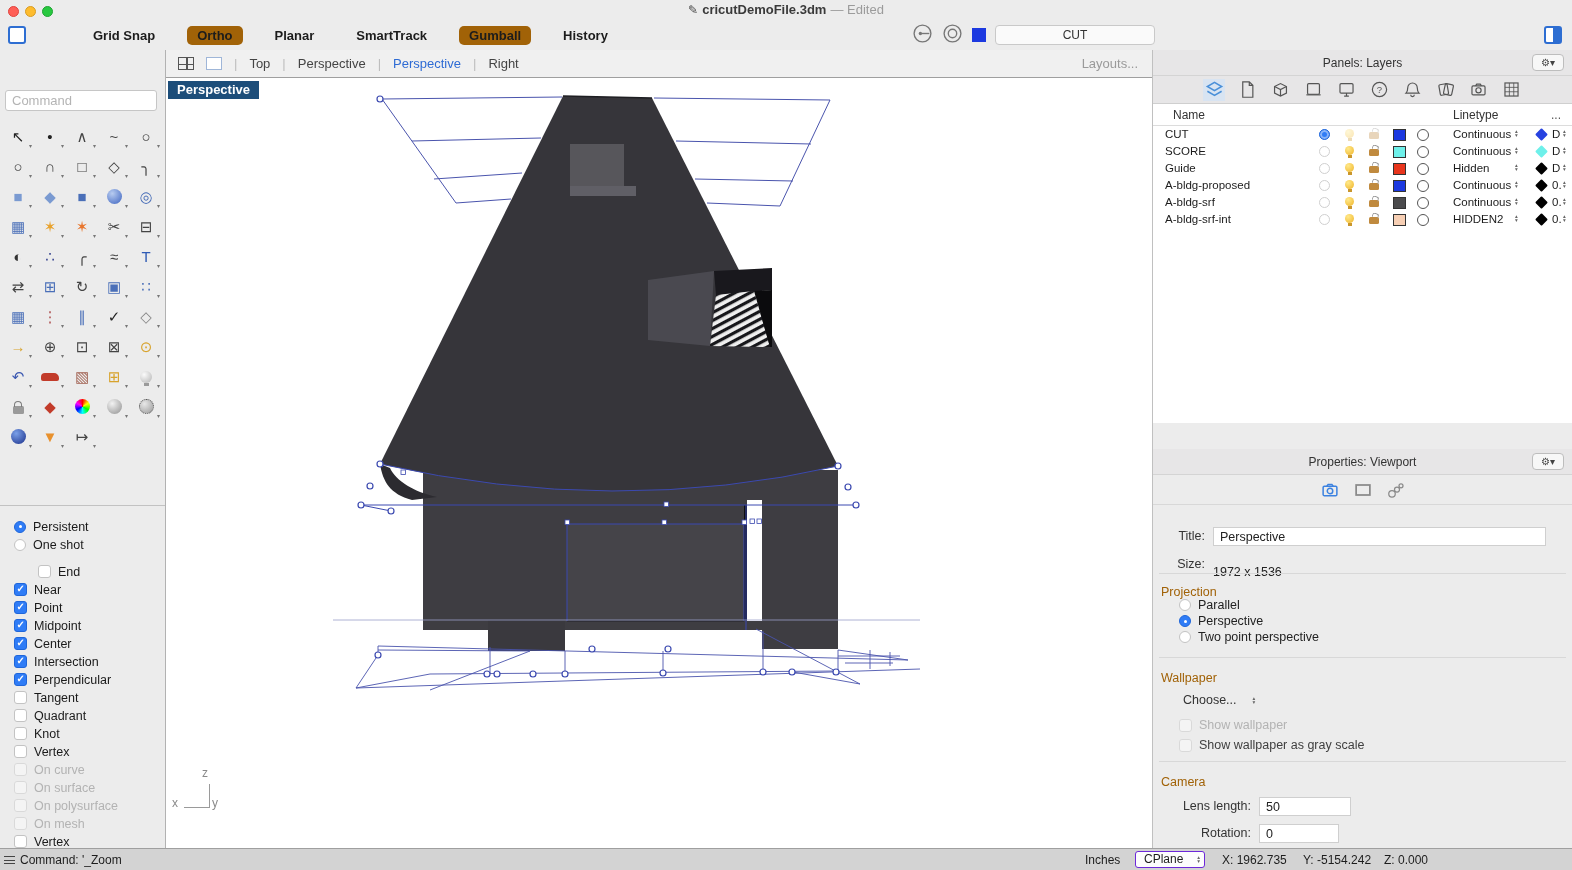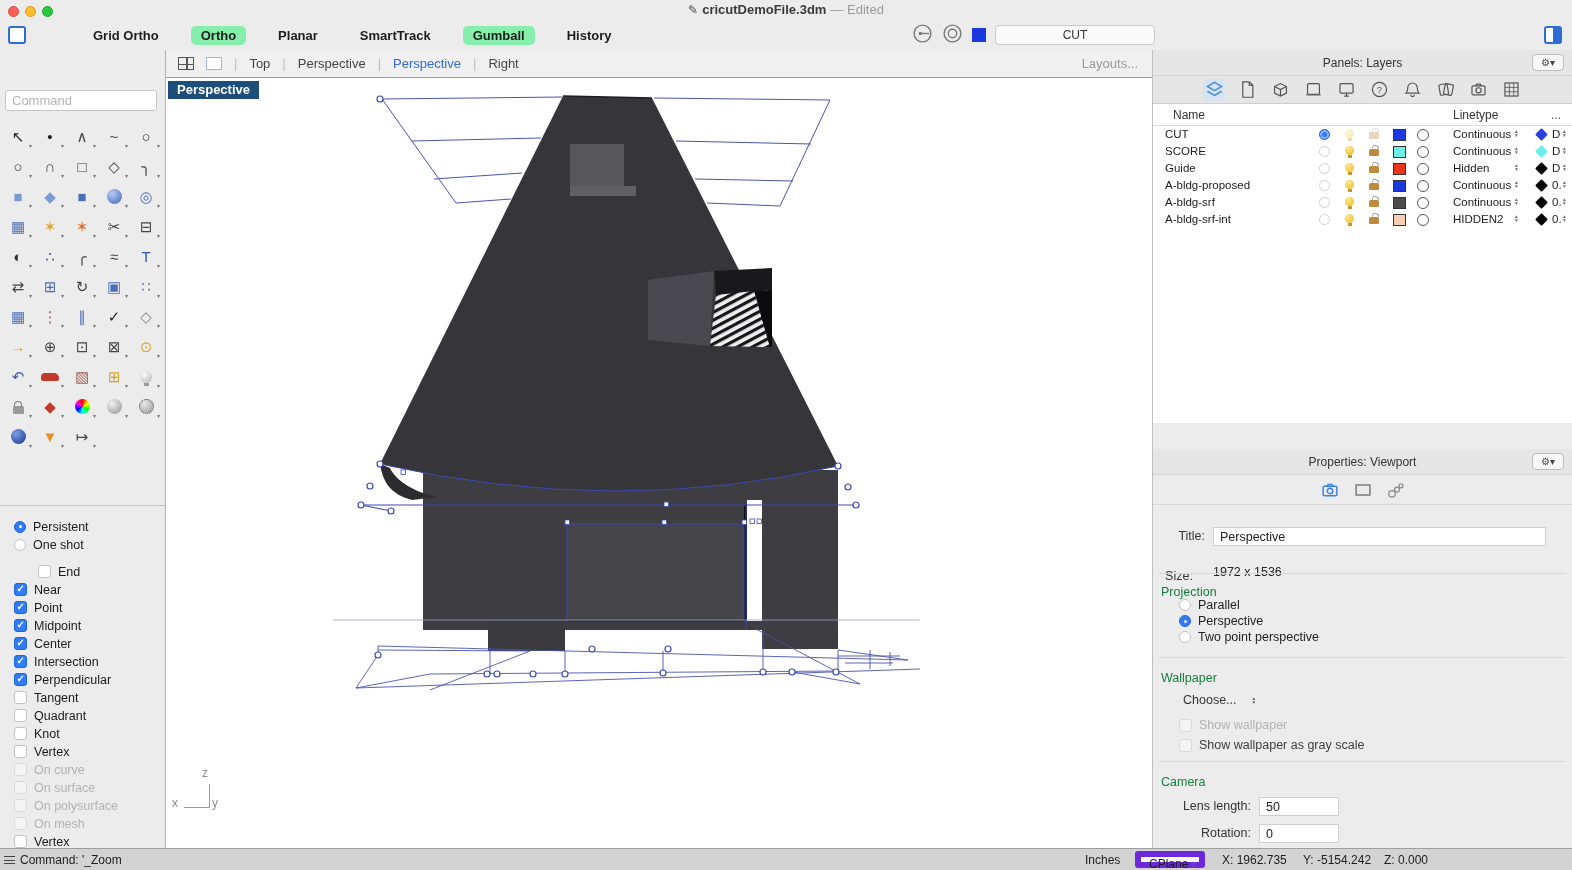--- a/index.html
+++ b/index.html
@@ -17,21 +17,21 @@
   .tb-title{position:absolute;left:0;right:0;top:2px;text-align:center;font-size:13px;}
   .tb-title .fname{font-weight:bold;color:#3a3a3a;}
   .tb-title .fstate{color:#9b9b9b;margin-left:4px;}
   .doc-ic{color:#444;font-size:12px;margin-right:4px;}
 
   
   .toolbar{position:absolute;left:0;top:20px;right:0;height:30px;background:#ececec;}
   .tb-sq{position:absolute;left:8px;top:6px;width:18px;height:18px;border:2px solid #2e6ed2;border-radius:3px;background:#fff;}
   .menu-row{position:absolute;left:83px;top:0;height:30px;display:flex;align-items:center;gap:22px;}
   .menu-item{font-size:13px;font-weight:600;color:#1c1c1c;padding:2px 10px;border-radius:5px;cursor:default;}
-  .menu-item.active{background:#86efac;}
+  .menu-item.active{background:#a16207;}
   .tb-right{position:absolute;left:912px;top:0;height:30px;display:flex;align-items:center;gap:9px;}
   .cut-field{width:160px;height:20px;border:1px solid #c9c9c9;border-radius:4px;background:#fafafa;
              text-align:center;font-size:12px;color:#333;font-family:"Liberation Sans",sans-serif;}
   .blue-sq{width:14px;height:14px;background:#1c39e0;}
   .side-toggle{position:absolute;right:10px;top:6px;width:18px;height:18px;border:2px solid #2e6ed2;border-radius:3px;
                background:linear-gradient(to right,#fff 50%,#2e6ed2 50%);}
 
   
   .sidebar{position:absolute;left:0;top:50px;width:166px;bottom:22px;background:#ececec;border-right:1px solid #b2b2b2;}
   .cmd-input{position:absolute;left:5px;top:40px;width:152px;height:21px;border:1px solid #c6c6c6;border-radius:3px;
@@ -122,33 +122,33 @@
           text-align:center;line-height:14px;}
   .ar-gear{width:36px;height:17px;border:1px solid #bdbdbd;border-radius:4px;background:#f7f7f7;font-size:10px;color:#444;
            text-align:center;line-height:15px;margin-left:14px;}
   .props-head{position:absolute;left:0;top:399px;right:0;}
   .props-body{position:absolute;left:0;top:455px;right:0;bottom:0;font-size:12.5px;}
   .prow{position:absolute;left:0;right:0;height:20px;}
   .plabel{position:absolute;left:0;width:100px;text-align:right;color:#333;}
   .pinput{position:absolute;height:19px;border:1px solid #cfcfcf;background:#fff;font-size:12.5px;padding-left:6px;
           font-family:"Liberation Sans",sans-serif;color:#222;}
   .sec-div{position:absolute;left:6px;right:6px;height:1px;background:#d8d8d8;}
-  .sec-head{position:absolute;left:8px;color:#15803d;}
+  .sec-head{position:absolute;left:8px;color:#a16207;}
   .opt-row{position:absolute;left:26px;display:flex;align-items:center;height:16px;}
   .opt-row span{margin-left:7px;}
   .choose-row{position:absolute;left:30px;display:flex;align-items:center;gap:16px;color:#333;}
 
   
   .statusbar{position:absolute;left:0;right:0;bottom:0;height:22px;background:#d3d3d3;border-top:1px solid #9f9f9f;
              font-size:12px;color:#1d1d1d;}
   .hamb{position:absolute;left:4px;top:7px;width:11px;height:8px;border-top:1.5px solid #444;border-bottom:1.5px solid #444;}
   .hamb::after{content:"";position:absolute;left:0;right:0;top:2.5px;height:1.5px;background:#444;}
   .st-cmd{position:absolute;left:20px;top:4px;}
   .st-units{position:absolute;left:1085px;top:4px;}
-  .st-cplane{position:absolute;left:1135px;top:2px;width:70px;height:17px;border:6px solid #6d28d9;border-radius:3px;
+  .st-cplane{position:absolute;left:1135px;top:2px;width:70px;height:17px;border:1px solid #6d28d9;border-radius:3px;
              background:#fdfdfd;padding-left:8px;line-height:15px;}
   .st-cplane .stp{right:4px;left:auto;top:3px;}
   .st-coord{position:absolute;top:4px;}
 
   svg text{font-family:"Liberation Sans",sans-serif;}
 </style>
 </head>
 <body>
 
 <div id="app">
@@ -160,21 +160,21 @@
       <div class="light green"></div>
     </div>
     <div class="tb-title">
       <span class="doc-ic">✎</span><span class="fname">cricutDemoFile.3dm</span><span class="fstate">— Edited</span>
     </div>
   </div>
 
   <div class="toolbar">
     <div class="tb-sq"></div>
     <div class="menu-row" id="menu-row">
-        <span class="menu-item">Grid Ortho</span>
+        <span class="menu-item">Grid Snap</span>
         <span class="menu-item active">Ortho</span>
         <span class="menu-item">Planar</span>
         <span class="menu-item">SmartTrack</span>
         <span class="menu-item active">Gumball</span>
         <span class="menu-item">History</span>
       </div>
     <div class="tb-right">
       <span>
         <svg width="21" height="21" viewBox="0 0 20 20">
             <circle cx="10" cy="10" r="8" fill="none" stroke="#777" stroke-width="1.3"></circle>
@@ -844,21 +844,21 @@
           </span>
         </div>
     </div>
 
     <div class="props-body">
       <div class="prow" style="top:22px;">
         <span class="plabel" style="top:2px;width:52px;">Title:</span>
         <input class="pinput" style="left: 60px; right: 26px; top: 0px;" value="Perspective">
       </div>
       <div class="prow" style="top:48px;">
-        <span class="plabel" style="top:16px;width:52px;text-align:center;">Size:</span>
+        <span class="plabel" style="top:4px;width:52px;">Size:</span>
         <span style="position:absolute;left:60px;top:12px;">1972 x 1536</span>
       </div>
       <div class="sec-div" style="top:68px;"></div>
       <div class="sec-head" style="top:80px;">Projection</div>
       <div id="proj-options">
           <div class="opt-row" style="top: 92px;">
             <div class="radio"></div>
             <span>Parallel</span>
           </div>
           <div class="opt-row" style="top: 108px;">
@@ -887,21 +887,21 @@
           <div class="opt-row" style="top: 232px;">
             <div class="cb dis"></div>
             <span class="dis" style="color: #404040;">Show wallpaper as gray scale</span>
           </div>
         </div>
       <div class="sec-div" style="top:256px;"></div>
       <div class="sec-head" style="top:270px;">Camera</div>
       <div id="cam-fields">
           <div class="prow" style="top: 292px;">
             <span class="plabel" style="top: 2px; width: 98px;">Lens length:</span>
-            <input class="pinput" value="50" style="left: 106px; width: 80px; top: 0px;">
+            <input class="pinput" value="50" style="left: 106px; width: 92px; top: 0px;">
           </div>
           <div class="prow" style="top: 319px;">
             <span class="plabel" style="top: 2px; width: 98px;">Rotation:</span>
             <input class="pinput" value="0" style="left: 106px; width: 80px; top: 0px;">
           </div>
         </div>
     </div>
   </div>
 
   <div class="statusbar">

